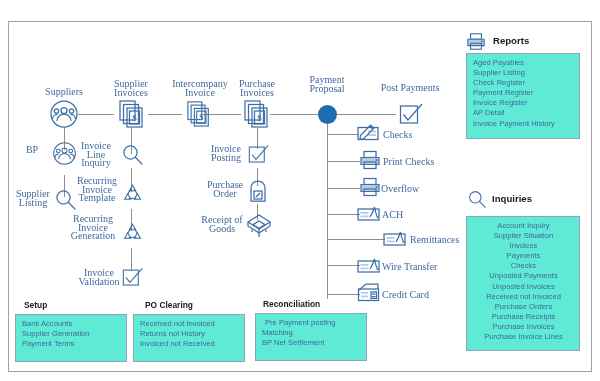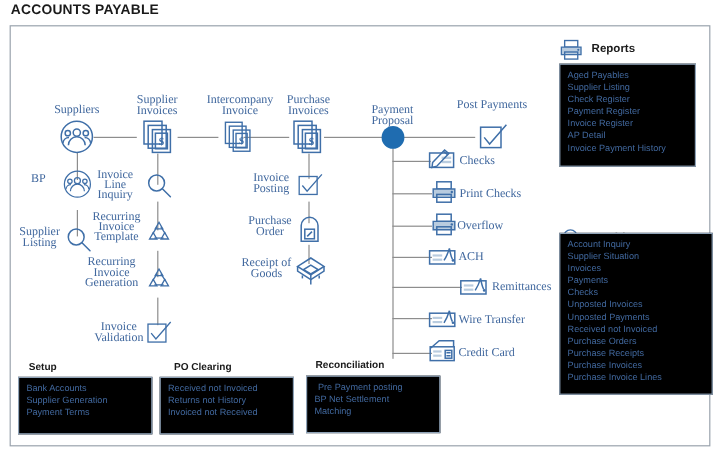--- a/index.html
+++ b/index.html
@@ -38,21 +38,21 @@
 
   
   .ln{position:absolute;background:#8d8d8d;}
   .ln.h{height:1px;}
   .ln.v{width:1px;}
 
   
   .panel{
     position:absolute;
     border:1px solid #8fa3b8;
-    background:#000000;
+    background:#5eead4;
     box-sizing:border-box;
   }
   .panel .item{
     color:#41689e;
     font-size:7.6px;
     line-height:10.1px;
     white-space:nowrap;
   }
   .panel-head{
     position:absolute;
@@ -69,21 +69,20 @@
   .dot{
     position:absolute;border-radius:50%;
     background:#1f6cb0;
   }
 </style>
 </head>
 <body>
 
 <div id="root">
 
-  <div class="title">ACCOUNTS PAYABLE</div>
 
   <div class="canvas"></div>
 
   <div class="ln h" style="left:78px;top:114px;width:36px;"></div>
   <div class="ln h" style="left:148px;top:114px;width:34px;"></div>
   <div class="ln h" style="left:203px;top:114px;width:38px;"></div>
   <div class="ln h" style="left:270px;top:114px;width:53px;"></div>
   <div class="ln h" style="left:333px;top:114px;width:63px;"></div>
 
   <div class="ln v" style="left:64px;top:127px;height:23px;"></div>
@@ -149,21 +148,21 @@
   <div class="ic" style="left:243px;top:99px;">
     <svg width="28" height="29" viewBox="0 0 28 29">
       <rect x="2" y="2" width="15" height="19" class="s-stroke"></rect>
       <rect x="5.5" y="5.5" width="15" height="19" fill="#fff" class="s-stroke"></rect>
       <rect x="9" y="9" width="15" height="19" fill="#fff" class="s-stroke"></rect>
       <rect x="11.5" y="12" width="10" height="13" fill="#fff" class="s-stroke"></rect>
       <text x="16.5" y="21.5" text-anchor="middle" font-size="9" font-family="Liberation Serif, serif" fill="#3f6fa8" font-weight="bold">$</text>
     </svg>
   </div>
 
-  <div class="lbl" style="left:293px;top:76px;width:68px;margin-top:12px;">Payment
+  <div class="lbl" style="left:293px;top:76px;width:68px;">Payment
 Proposal</div>
   <div class="dot" style="left:318px;top:105px;width:19px;height:19px;"></div>
 
   <div class="lbl" style="left:372px;top:84px;width:76px;">Post Payments</div>
   <div class="ic" style="left:399px;top:103px;">
     <svg width="25" height="24" viewBox="0 0 25 24">
       <rect x="1.5" y="3" width="17" height="17" fill="#fff" class="s-stroke"></rect>
       <path d="M4.5 11.5 L9 17 L23 1" class="s-stroke" stroke-width="1.5"></path>
     </svg>
   </div>
@@ -365,29 +364,29 @@
     </div>
   </div>
 
   <div class="ic" style="left:468px;top:190px;">
     <svg width="19" height="19" viewBox="0 0 22 22">
       <circle cx="8.5" cy="8.5" r="6.6" fill="#fff" class="s-stroke"></circle>
       <path d="M13.3 13.3 L20 20" class="s-stroke" stroke-width="2.4" stroke-linecap="round"></path>
     </svg>
   </div>
   <div class="panel-head big" style="left:492px;top:193px;">Inquiries</div>
-  <div class="panel" style="left:466px;top:194px;width:128px;height:135px;">
+  <div class="panel" style="left:466px;top:216px;width:114px;height:135px;text-align:center;">
     <div class="panel-inner">
       <div class="item">Account Inquiry</div>
       <div class="item">Supplier Situation</div>
       <div class="item">Invoices</div>
       <div class="item">Payments</div>
       <div class="item">Checks</div>
+      <div class="item">Unposted Payments</div>
       <div class="item">Unposted Invoices</div>
-      <div class="item">Unposted Payments</div>
       <div class="item">Received not Invoiced</div>
       <div class="item">Purchase Orders</div>
       <div class="item">Purchase Receipts</div>
       <div class="item">Purchase Invoices</div>
       <div class="item">Purchase Invoice Lines</div>
     </div>
   </div>
 
   <div class="panel-head" style="left:24px;top:300px;">Setup</div>
   <div class="panel" style="left:15px;top:314px;width:112px;height:48px;">
@@ -404,18 +403,18 @@
       <div class="item">Received not Invoiced</div>
       <div class="item">Returns not History</div>
       <div class="item">Invoiced not Received</div>
     </div>
   </div>
 
   <div class="panel-head" style="left:263px;top:299px;">Reconciliation</div>
   <div class="panel" style="left:255px;top:313px;width:112px;height:48px;">
     <div class="panel-inner">
       <div class="item" style="padding-left:3px;">Pre Payment posting</div>
+      <div class="item">Matching</div>
       <div class="item">BP Net Settlement</div>
-      <div class="item">Matching</div>
     </div>
   </div>
 
 </div>
 
 </body></html>

